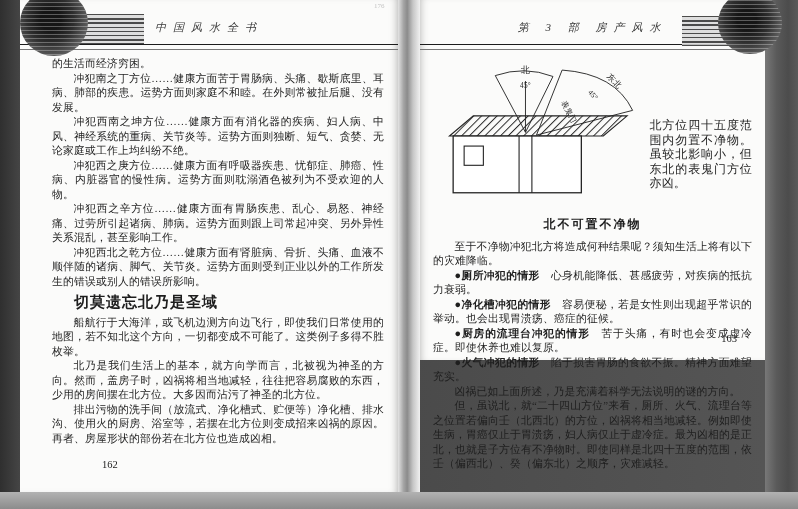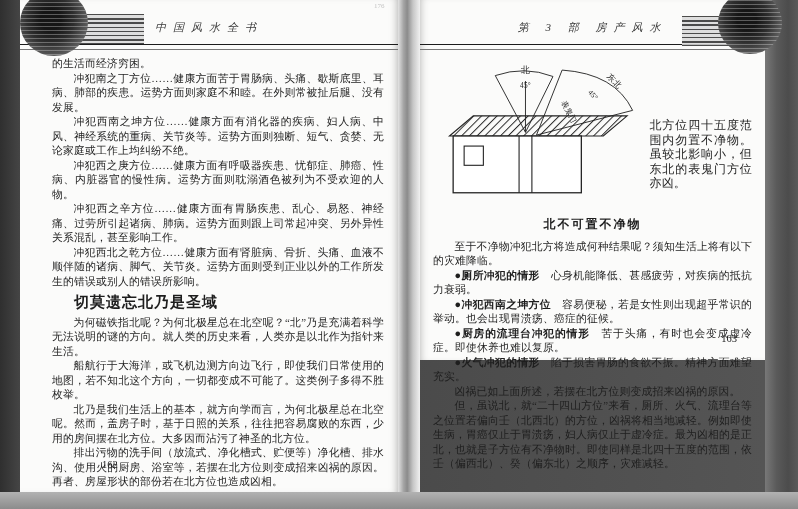--- a/index.html
+++ b/index.html
@@ -68,23 +68,22 @@
     <div class="artifact">176</div>
 
     <div class="body-text body-left">
       <p class="para cont">的生活而经济穷困。</p>
       <p class="para">冲犯南之丁方位……健康方面苦于胃肠病、头痛、歇斯底里、耳病、肺部的疾患。运势方面则家庭不和睦。在外则常被扯后腿、没有发展。</p>
       <p class="para">冲犯西南之坤方位……健康方面有消化器的疾病、妇人病、中风、神经系统的重病、关节炎等。运势方面则独断、短气、贪婪、无论家庭或工作上均纠纷不绝。</p>
       <p class="para">冲犯西之庚方位……健康方面有呼吸器疾患、忧郁症、肺癌、性病、内脏器官的慢性病。运势方面则耽溺酒色被列为不受欢迎的人物。</p>
       <p class="para">冲犯西之辛方位……健康方面有胃肠疾患、乱心、易怒、神经痛、过劳所引起诸病、肺病。运势方面则跟上司常起冲突、另外异性关系混乱，甚至影响工作。</p>
       <p class="para">冲犯西北之乾方位……健康方面有肾脏病、骨折、头痛、血液不顺伴随的诸病、脚气、关节炎。运势方面则受到正业以外的工作所发生的错误或别人的错误所影响。</p>
       <div class="sect-title">切莫遗忘北乃是圣域</div>
-      <p class="para">为何磁铁指北呢？为何北极星总在北空呢？“北”乃是充满着科学无法说明的谜的方向。就人类的历史来看，人类亦是以北作为指针来生活。</p>
       <p class="para">船航行于大海洋，或飞机边测方向边飞行，即使我们日常使用的地图，若不知北这个方向，一切都变成不可能了。这类例子多得不胜枚举。</p>
-      <p class="para">北乃是我们生活上的基本，就方向学而言，为何北极星总在北空呢。然而，盖房子时，基于日照的关系，往往把容易腐败的东西，少用的房间摆在北方位。大多因而沾污了神圣的北方位。</p>
+      <p class="para">北乃是我们生活上的基本，就方向学而言，北被视为神圣的方向。然而，盖房子时，凶祸将相当地减轻，往往把容易腐败的东西，少用的房间摆在北方位。大多因而沾污了神圣的北方位。</p>
       <p class="para">排出污物的洗手间（放流式、净化槽式、贮便等）净化槽、排水沟、使用火的厨房、浴室等，若摆在北方位则变成招来凶祸的原因。再者、房屋形状的部份若在北方位也造成凶相。</p>
     </div>
 
     <div class="pageno pageno-left">162</div>
 
     <div>
       <div class="seal-stripes" style="left:52px;top:14px;width:72px;height:30px;"></div>
       <div class="seal-circle" style="left:0px;top:-10px;width:68px;height:66px;"></div>
     </div>
   </div>
@@ -128,24 +127,24 @@
           <text x="173" y="37" font-size="8" text-anchor="middle" transform="rotate(46 173 37)">45°</text>
           <text x="146" y="55" font-size="8.5" text-anchor="middle" transform="rotate(62 146 55)">表鬼门</text>
         </svg>
         <div class="fig-caption">北方位四十五度范围内勿置不净物。虽较北影响小，但东北的表鬼门方位亦凶。</div>
       </div>
 
       <div class="fig-title">北不可置不净物</div>
 
       <p class="para"><b></b><span>至于不净物冲犯北方将造成何种结果呢？须知生活上将有以下的灾难降临。</span></p>
       <p class="para"><b>●厕所冲犯的情形</b><span>　心身机能降低、甚感疲劳，对疾病的抵抗力衰弱。</span></p>
-      <p class="para"><b>●冲犯西南之坤方位</b><span>　容易便秘，若是女性则出现超乎常识的举动。也会出现胃溃疡、癌症的征候。</span></p>
+      <p class="para"><b>●净化槽冲犯的情形</b><span>　容易便秘，若是女性则出现超乎常识的举动。也会出现胃溃疡、癌症的征候。</span></p>
       <p class="para"><b>●厨房的流理台冲犯的情形</b><span>　苦于头痛，有时也会变成虚冷症。即使休养也难以复原。</span></p>
       <p class="para"><b>●火气冲犯的情形</b><span>　陷于损害胃肠的食欲不振。精神方面难望充实。</span></p>
-      <p class="para"><b></b><span>凶祸已如上面所述，若摆在北方位则变成招来凶祸的原因。</span></p>
+      <p class="para"><b></b><span>凶祸已如上面所述，乃是充满着科学无法说明的谜的方向。</span></p>
       <p class="para"><b></b><span>但，虽说北，就“二十四山方位”来看，厕所、火气、流理台等之位置若偏向壬（北西北）的方位，凶祸将相当地减轻。例如即使生病，胃癌仅止于胃溃疡，妇人病仅止于虚冷症。最为凶相的是正北，也就是子方位有不净物时。即使同样是北四十五度的范围，依壬（偏西北）、癸（偏东北）之顺序，灾难减轻。</span></p>
     </div>
 
     <div class="pageno pageno-right">163</div>
 
     <div>
       <div class="seal-stripes" style="left:262px;top:16px;width:66px;height:30px;"></div>
       <div class="seal-circle" style="left:298px;top:-8px;width:64px;height:62px;"></div>
     </div>
   </div>

